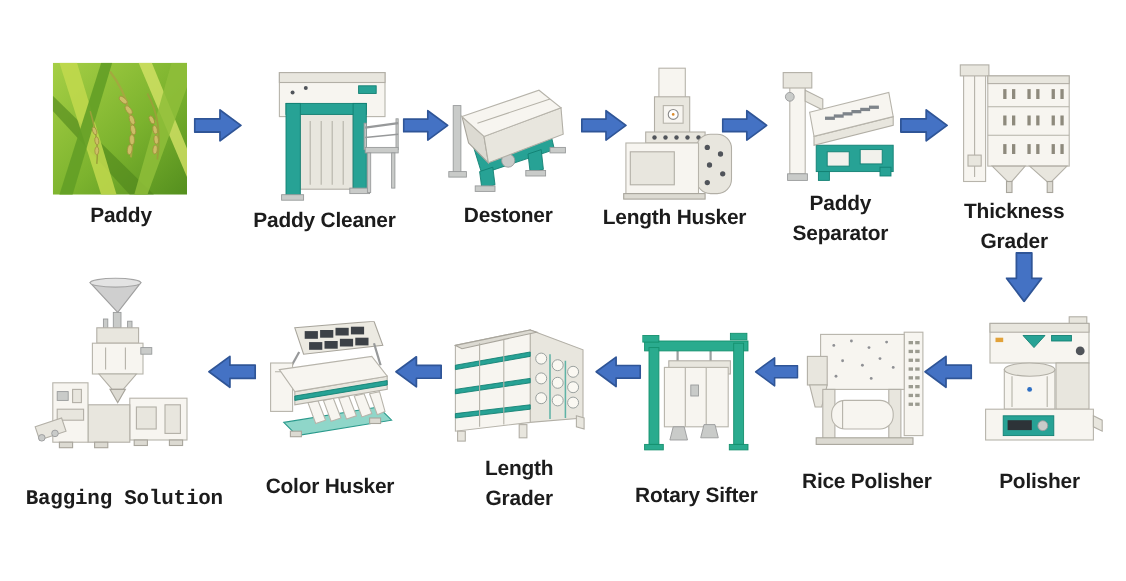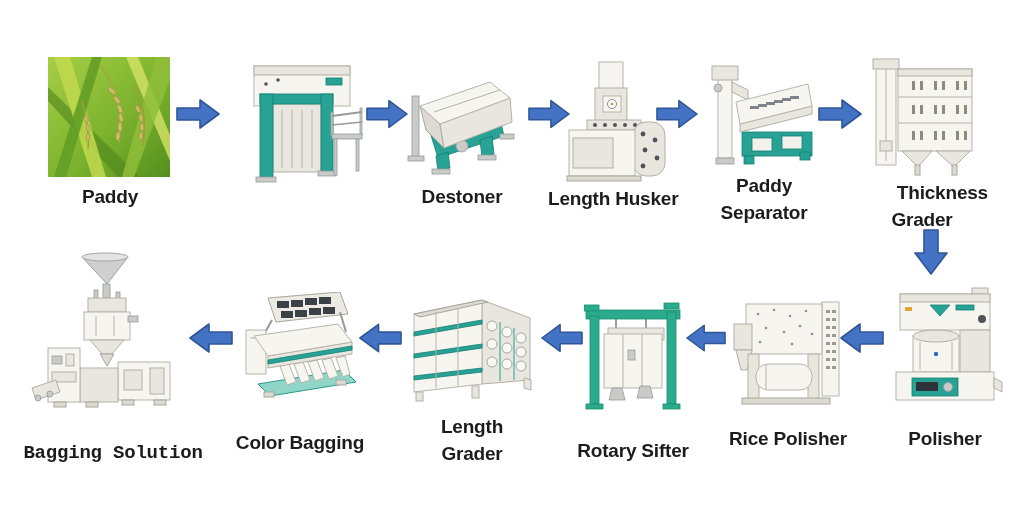--- a/index.html
+++ b/index.html
@@ -105,20 +105,21 @@
       <rect x="30" y="117" width="20" height="5" class="gr"></rect>
       <rect x="92" y="111" width="18" height="5" class="gr"></rect>
       <rect x="105" y="52" width="2" height="24" class="gr"></rect>
       <rect x="134" y="48" width="2" height="28" class="gr"></rect>
       <line x1="106" y1="56" x2="136" y2="52" stroke="#97999a" stroke-width="2"></line>
       <line x1="106" y1="65" x2="136" y2="62" stroke="#97999a" stroke-width="1.5"></line>
       <rect x="106" y="74" width="30" height="5" class="gr"></rect>
       <rect x="108" y="79" width="3" height="36" class="gr"></rect>
       <rect x="130" y="79" width="3" height="32" class="gr"></rect>
     </svg>
+    <div class="lbl" style="top:127px;">Paddy Cleaner</div>
   </div>
 
   <div class="arrow" style="left:366px;top:98px;width:42px;height:32px;">
     <svg viewBox="0 0 44 32">
         <polygon points="1,10 24,10 24,2 43,16 24,30 24,22 1,22"></polygon>
       </svg>
   </div>
 
   <div class="stage" style="left:393px;top:70px;width:138px;height:145px;">
     <svg viewBox="0 0 118 112" width="118" height="112" style="left:11px;">
@@ -238,21 +239,21 @@
         <rect x="66" y="76" width="3" height="9"></rect>
           <rect x="74" y="76" width="3" height="9"></rect>
         <rect x="88" y="76" width="3" height="9"></rect>
           <rect x="96" y="76" width="3" height="9"></rect>
       </g>
       <polygon points="34,96 64,96 50,112" class="mw2"></polygon>
       <polygon points="68,96 102,96 86,112" class="mw2"></polygon>
       <rect x="47" y="110" width="5" height="10" class="mw3"></rect>
       <rect x="84" y="110" width="5" height="10" class="mw3"></rect>
     </svg>
-    <div class="lbl" style="top:124px;text-align:right;">Thickness</div>
+    <div class="lbl" style="top:124px;">Thickness</div>
     <div class="lbl" style="top:151px;">Grader</div>
   </div>
 
   <div class="arrow" style="left:914px;top:229px;width:34px;height:46px;">
     <svg viewBox="0 0 34 46">
         <polygon points="10,1 24,1 24,24 33,24 17,45 1,24 10,24"></polygon>
       </svg>
   </div>
 
   <div class="stage" style="left:882px;top:284px;width:126px;height:172px;">
@@ -425,21 +426,21 @@
         <polygon points="96,66 105,64 110,82 103,85"></polygon>
       </g>
       <rect x="6" y="38" width="20" height="44" class="mw"></rect>
       <line x1="10" y1="46" x2="22" y2="46" class="ln"></line>
       <polygon points="28,64 112,50 112,62 28,76" class="mw2"></polygon>
       <polygon points="14,44 98,32 112,50 28,64" class="mw"></polygon>
       <polygon points="28,68 112,54 112,58 28,72" class="tl"></polygon>
       <rect x="24" y="100" width="10" height="5" class="mw3"></rect>
       <rect x="96" y="88" width="10" height="5" class="mw3"></rect>
     </svg>
-    <div class="lbl" style="top:137px;">Color Bagging</div>
+    <div class="lbl" style="top:137px;">Color Husker</div>
   </div>
 
   <div class="arrow" style="left:189px;top:322px;width:44px;height:32px;">
     <svg viewBox="0 0 44 32">
         <polygon points="43,10 20,10 20,2 1,16 20,30 20,22 43,22"></polygon>
       </svg>
   </div>
 
   <div class="stage" style="left:18px;top:250px;width:190px;height:214px;">
     <svg viewBox="0 0 160 162" width="160" height="162" style="left:12px;">

